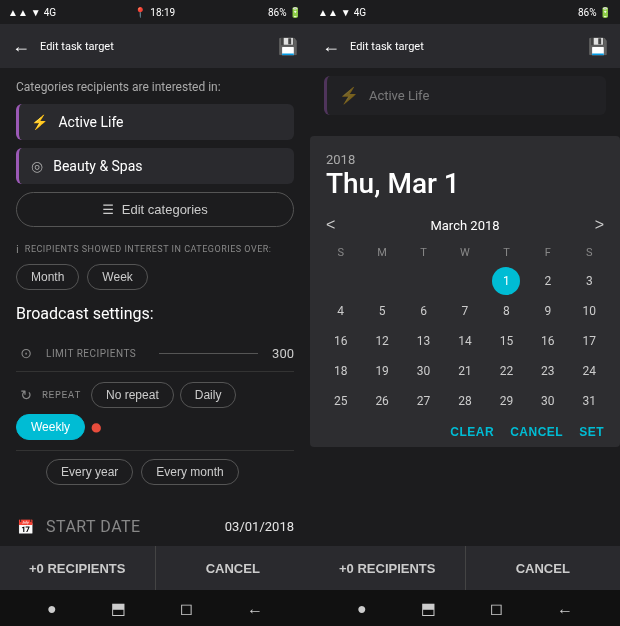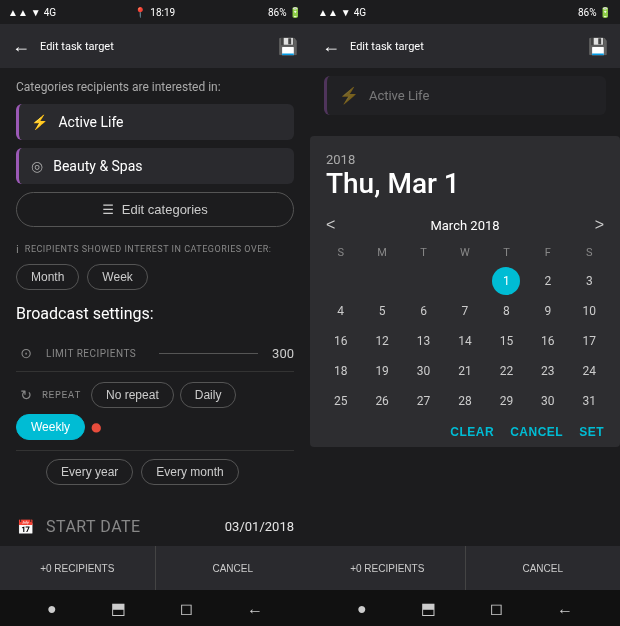--- a/index.html
+++ b/index.html
@@ -192,24 +192,25 @@
       align-items: center;
       flex-shrink: 0;
     }
     .bottom-btn {
       flex: 1;
       height: 100%;
       display: flex;
       align-items: center;
       justify-content: center;
       color: #ccc;
-      font-size: 10px;
+      font-size: 13px;
       cursor: pointer;
       border: none;
       background: transparent;
+      font-weight: bold;
     }
     .bottom-btn.left { border-right: 1px solid #444; }
 
     
     .nav-bar {
       height: 36px;
       background: #111;
       display: flex;
       align-items: center;
       justify-content: space-around;

